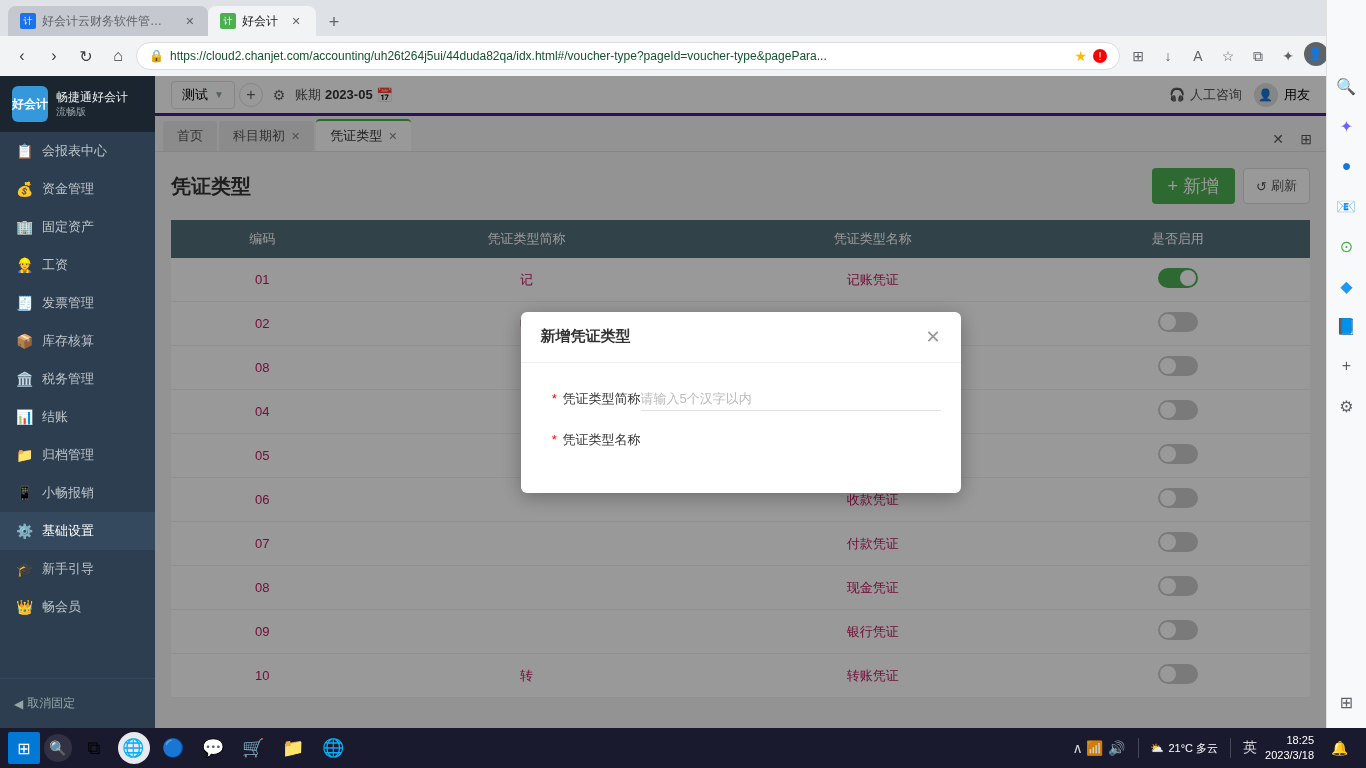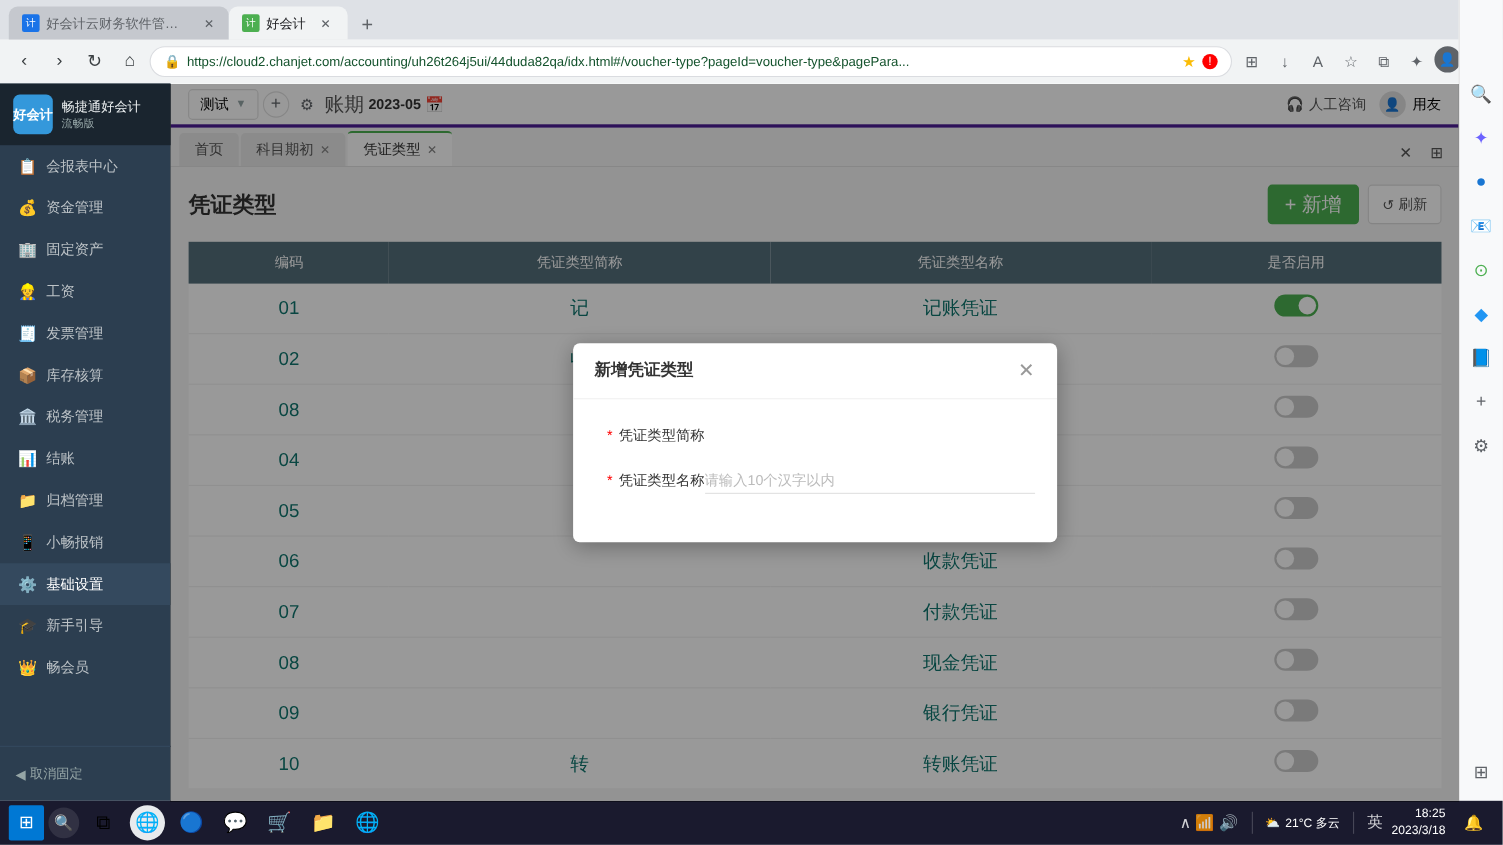--- a/index.html
+++ b/index.html
@@ -33,21 +33,21 @@
     .sidebar-item .item-icon { font-size: 14px; width: 18px; text-align: center; }
     .sidebar-bottom { padding: 10px; border-top: 1px solid #34495e; }
     .sidebar-cancel-fixed { display: flex; align-items: center; gap: 4px; color: #95a5a6; font-size: 12px; cursor: pointer; padding: 6px 4px; }
 
     
     .app-header { position: absolute; top: 76px; left: 155px; right: 40px; height: 40px; background: white; display: flex; align-items: center; padding: 0 16px; gap: 4px; border-bottom: 3px solid #4c1d95; z-index: 50; }
     .workspace-selector { display: flex; align-items: center; gap: 6px; padding: 4px 10px; border: 1px solid #e0e0e0; border-radius: 4px; cursor: pointer; font-size: 13px; }
     .workspace-chevron { font-size: 10px; color: #95a5a6; }
     .header-add-btn { width: 24px; height: 24px; border-radius: 50%; border: 1px solid #e0e0e0; display: flex; align-items: center; justify-content: center; font-size: 16px; cursor: pointer; color: #5f6368; }
     .header-settings-btn { width: 24px; height: 24px; border-radius: 50%; display: flex; align-items: center; justify-content: center; font-size: 14px; cursor: pointer; color: #5f6368; }
-    .period-label { font-size: 18px; color: #555; }
+    .period-label { font-size: 13px; color: #555; }
     .period-value { font-size: 13px; font-weight: bold; color: #333; }
     .period-icon { font-size: 14px; color: #5f6368; }
     .header-right { margin-left: auto; display: flex; align-items: center; gap: 12px; }
     .consultant-btn { display: flex; align-items: center; gap: 4px; font-size: 13px; color: #555; cursor: pointer; }
     .user-info { display: flex; align-items: center; gap: 6px; cursor: pointer; }
     .user-avatar { width: 24px; height: 24px; border-radius: 50%; background: #e0e0e0; display: flex; align-items: center; justify-content: center; font-size: 12px; }
 
     
     .tabs-bar { position: absolute; top: 116px; left: 155px; right: 40px; height: 36px; background: #f5f5f5; display: flex; align-items: flex-end; padding: 0 8px; border-bottom: 1px solid #e0e0e0; z-index: 49; }
     .tab-item { display: flex; align-items: center; gap: 6px; padding: 6px 14px; font-size: 13px; cursor: pointer; border-radius: 4px 4px 0 0; color: #555; background: #e8e8e8; margin-right: 2px; }
@@ -63,21 +63,21 @@
     .page-title { font-size: 20px; font-weight: bold; color: #333; }
     .page-actions { display: flex; gap: 8px; }
     .btn-primary { display: flex; align-items: center; gap: 4px; padding: 6px 16px; background: #4caf50; color: white; border: none; border-radius: 4px; cursor: pointer; font-size: 18px; }
     .btn-refresh { display: flex; align-items: center; gap: 4px; padding: 6px 12px; background: white; color: #555; border: 1px solid #ddd; border-radius: 4px; cursor: pointer; font-size: 13px; }
 
     
     .data-table { width: 100%; border-collapse: collapse; background: white; }
     .data-table thead tr { background: #546e7a; color: white; }
     .data-table thead th { padding: 10px 16px; text-align: center; font-size: 13px; font-weight: normal; }
     .data-table tbody tr { border-bottom: 1px solid #f0f0f0; }
-    .data-table tbody td { padding: 10px 16px; text-align: center; font-size: 17px; color: #0f766e; }
+    .data-table tbody td { padding: 10px 16px; text-align: center; font-size: 13px; color: #be185d; }
 
     
     .toggle-switch { display: inline-block; width: 40px; height: 20px; border-radius: 10px; position: relative; cursor: pointer; }
     .toggle-switch.on { background: #4caf50; }
     .toggle-switch.off { background: #ccc; }
     .toggle-switch::after { content: ''; position: absolute; width: 16px; height: 16px; border-radius: 50%; background: white; top: 2px; transition: left 0.2s; }
     .toggle-switch.on::after { left: 22px; }
     .toggle-switch.off::after { left: 2px; }
 
     
@@ -390,27 +390,27 @@
     <div class="modal-header">
       <span class="modal-title">新增凭证类型</span>
       <span class="modal-close">✕</span>
     </div>
     <div class="modal-body">
       <div class="form-row">
         <label class="form-label">
           <span class="required">*</span>
           <span>凭证类型简称</span>
         </label>
+        <input class="form-input" type="text" placeholder="请输入5个汉字以内" style="">
       </div>
       <div class="form-row">
         <label class="form-label">
           <span class="required">*</span>
           <span>凭证类型名称</span>
         </label>
-        <input class="form-input" type="text" placeholder="请输入10个汉字以内" style="">
       </div>
     </div>
   </div>
 </div>
 
 <div class="taskbar">
   <div class="taskbar-start">⊞</div>
   <div class="taskbar-search">🔍</div>
   <div class="taskbar-icon">⧉</div>
   <div class="taskbar-icon" style="background:#e8eaed;border-radius:50%;">🌐</div>

